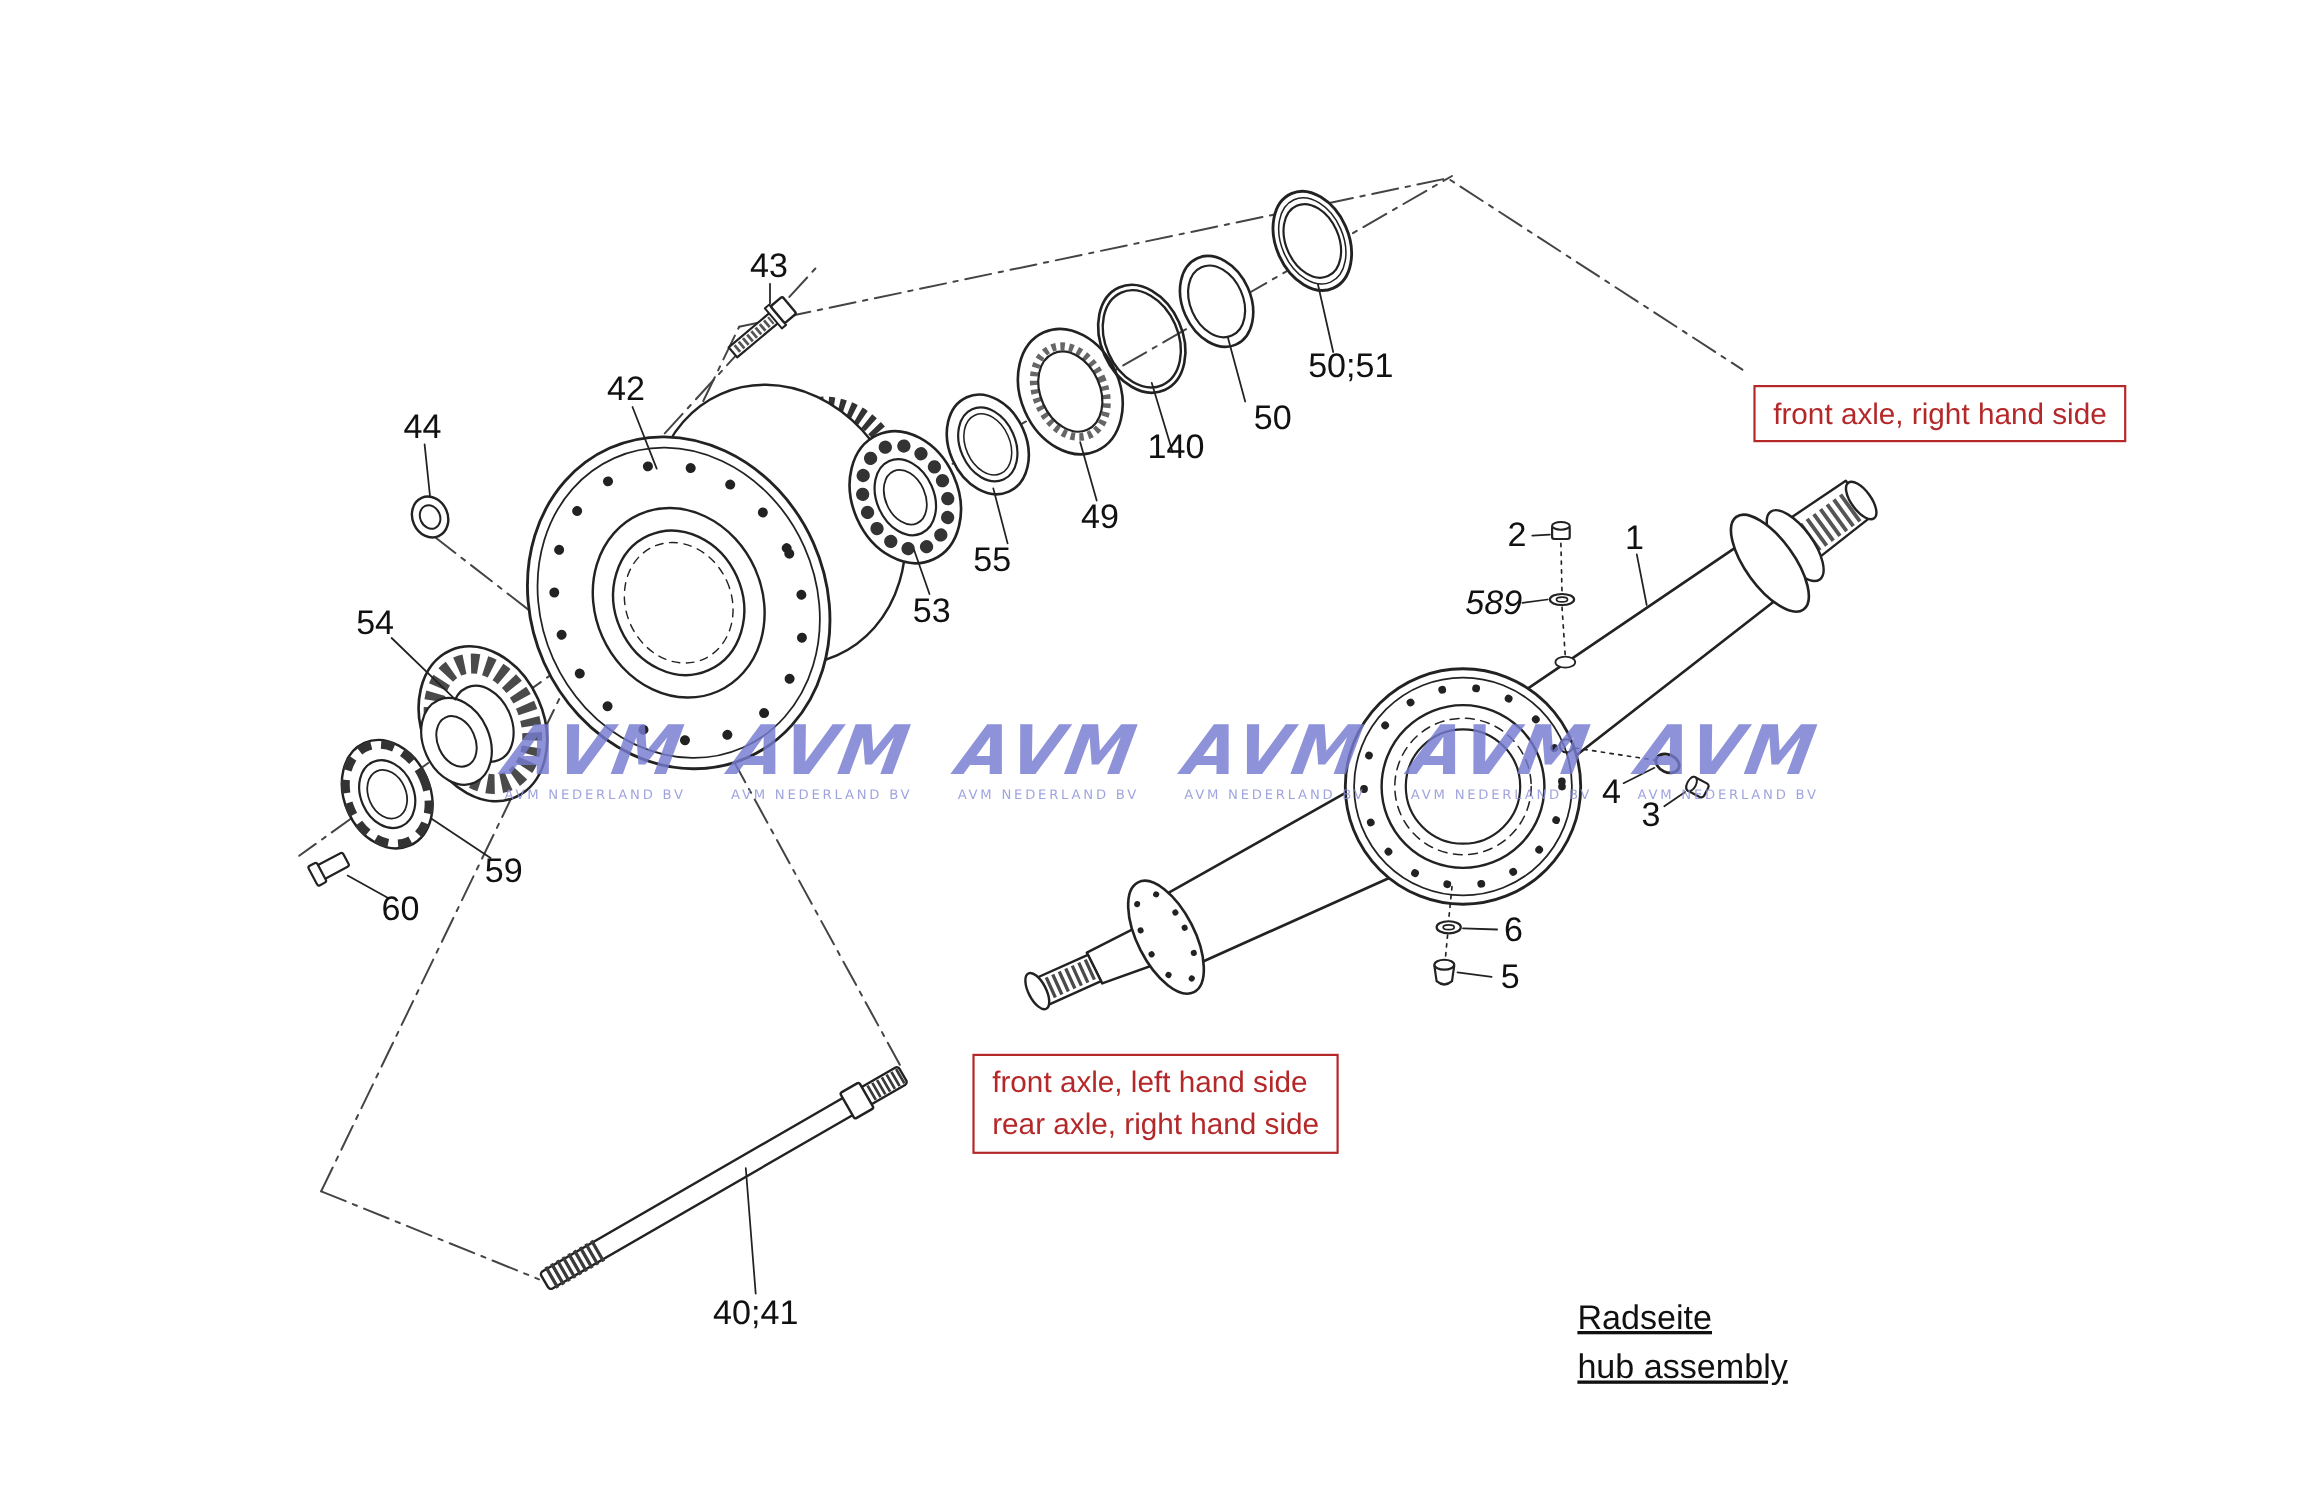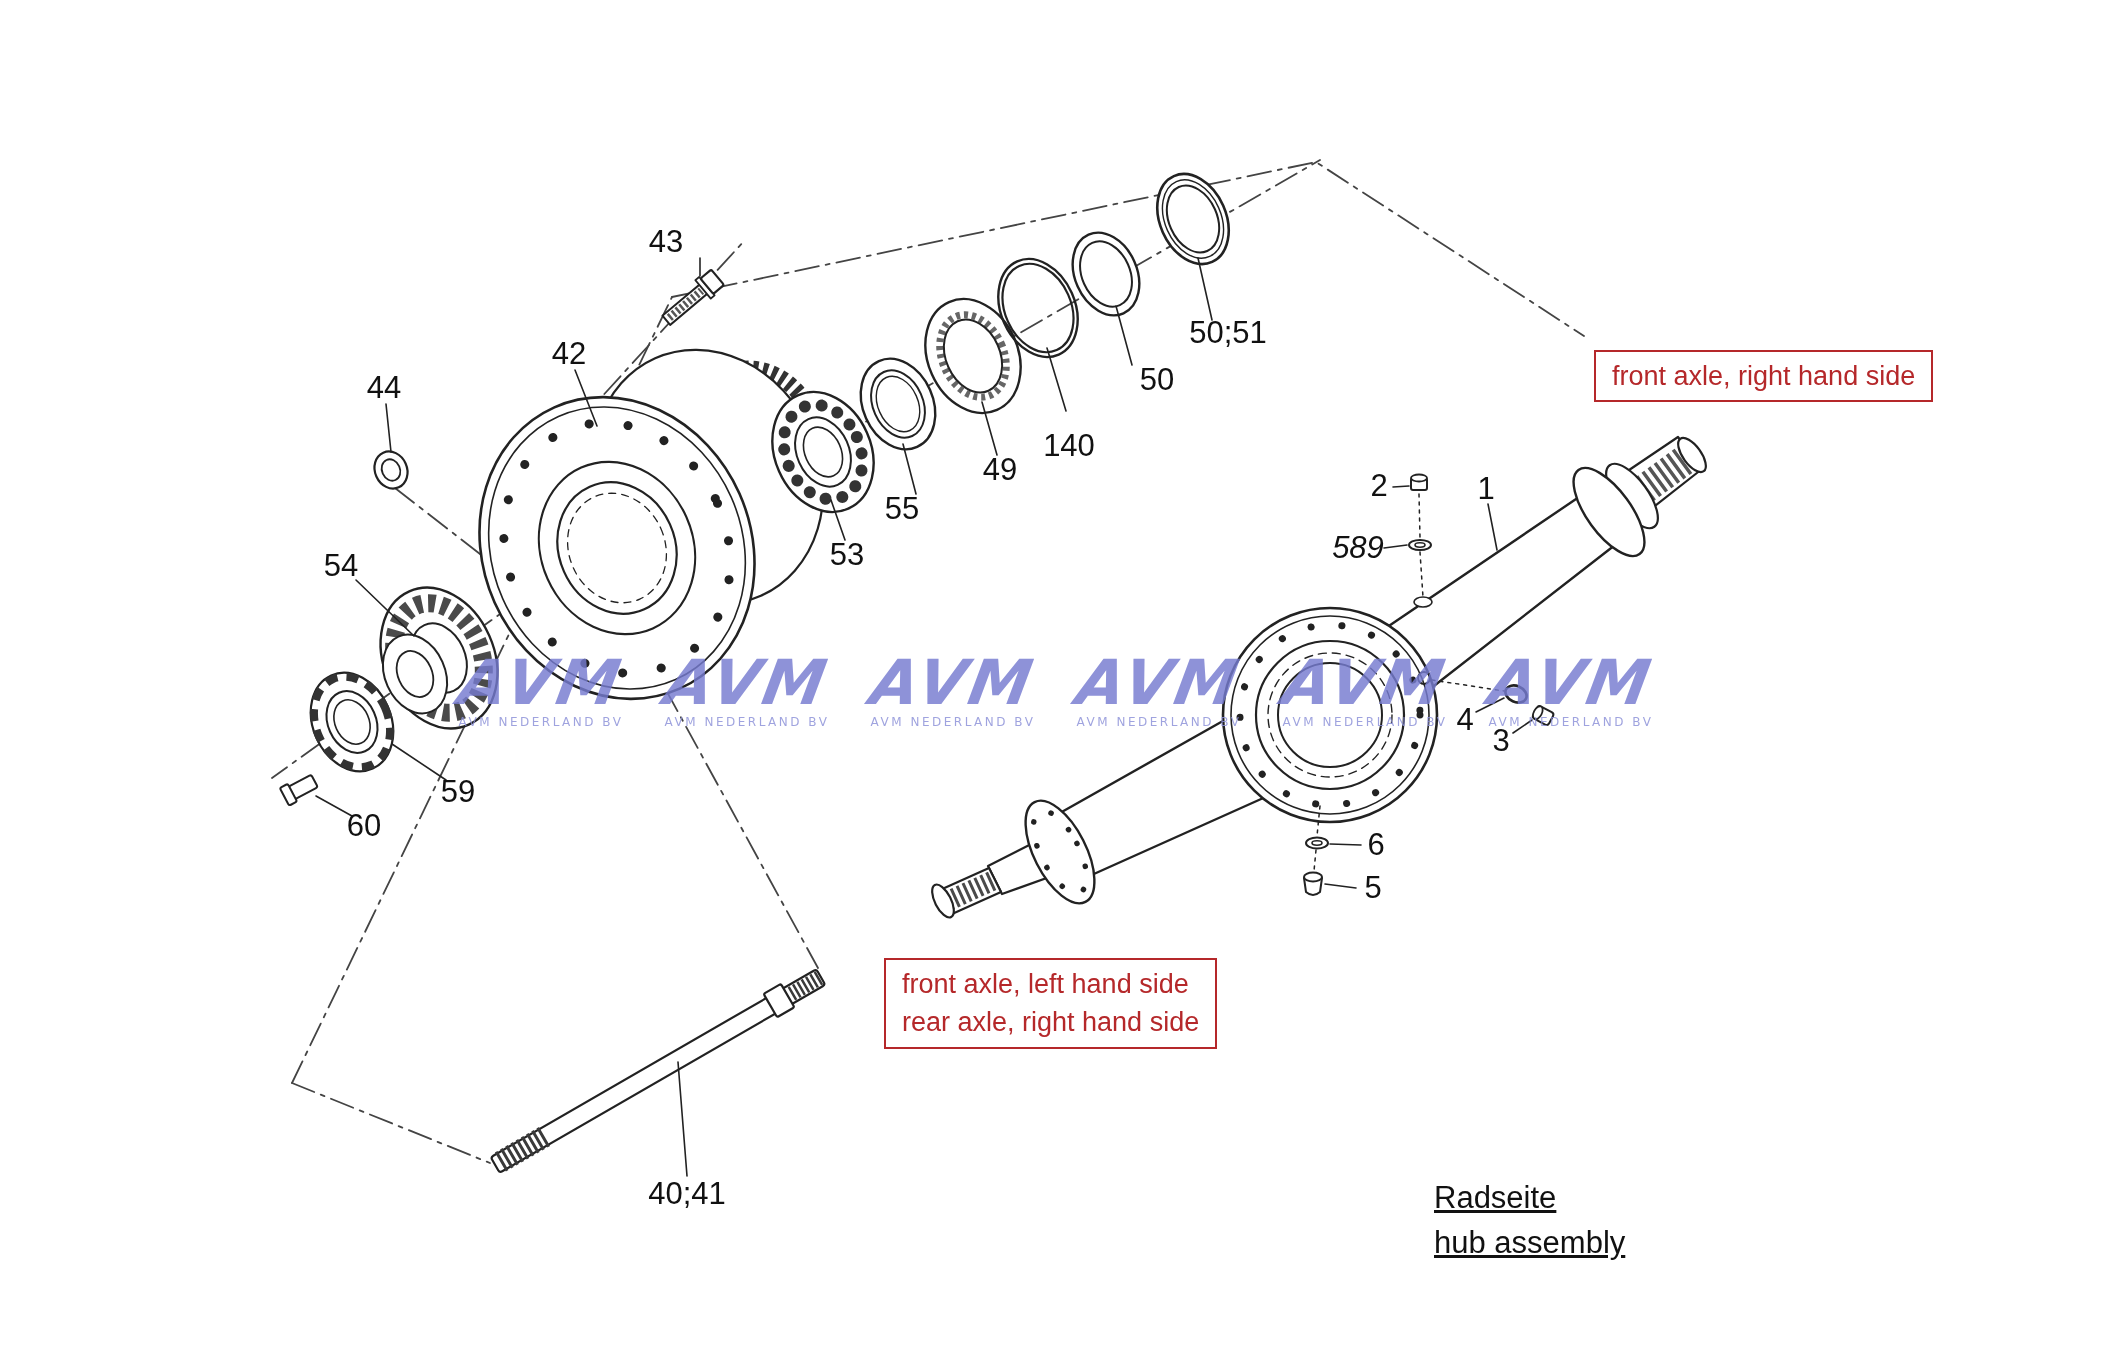--- a/index.html
+++ b/index.html
@@ -247,30 +247,30 @@
         <div class="wm-logo">AVM</div>
         <div class="wm-sub">AVM NEDERLAND BV</div>
       </div>
       <div class="wm-unit" style="left: 1571px; top: 690px;">
         <div class="wm-logo">AVM</div>
         <div class="wm-sub">AVM NEDERLAND BV</div>
       </div>
     </div>
 
   <div class="labels-layer">
-      <div class="part-label" style="left: 666px; top: 242px;">43</div>
+      <div class="part-label" style="left: 699px; top: 242px;">43</div>
       <div class="part-label" style="left: 384px; top: 388px;">44</div>
       <div class="part-label" style="left: 569px; top: 354px;">42</div>
       <div class="part-label" style="left: 341px; top: 566px;">54</div>
       <div class="part-label" style="left: 458px; top: 792px;">59</div>
       <div class="part-label" style="left: 364px; top: 826px;">60</div>
       <div class="part-label" style="left: 847px; top: 555px;">53</div>
       <div class="part-label" style="left: 902px; top: 509px;">55</div>
       <div class="part-label" style="left: 1000px; top: 470px;">49</div>
-      <div class="part-label" style="left: 1069px; top: 446px;">140</div>
+      <div class="part-label" style="left: 1069px; top: 406px;">140</div>
       <div class="part-label" style="left: 1157px; top: 380px; text-align: right;">50</div>
       <div class="part-label" style="left: 1228px; top: 333px;">50;51</div>
       <div class="part-label" style="left: 1379px; top: 486px;">2</div>
       <div class="part-label" style="left: 1358px; top: 548px; font-style: italic;">589</div>
       <div class="part-label" style="left: 1486px; top: 489px;">1</div>
       <div class="part-label" style="left: 1465px; top: 720px;">4</div>
       <div class="part-label" style="left: 1501px; top: 741px;">3</div>
       <div class="part-label" style="left: 1376px; top: 845px;">6</div>
       <div class="part-label" style="left: 1373px; top: 888px;">5</div>
       <div class="part-label" style="left: 687px; top: 1194px;">40;41</div>

